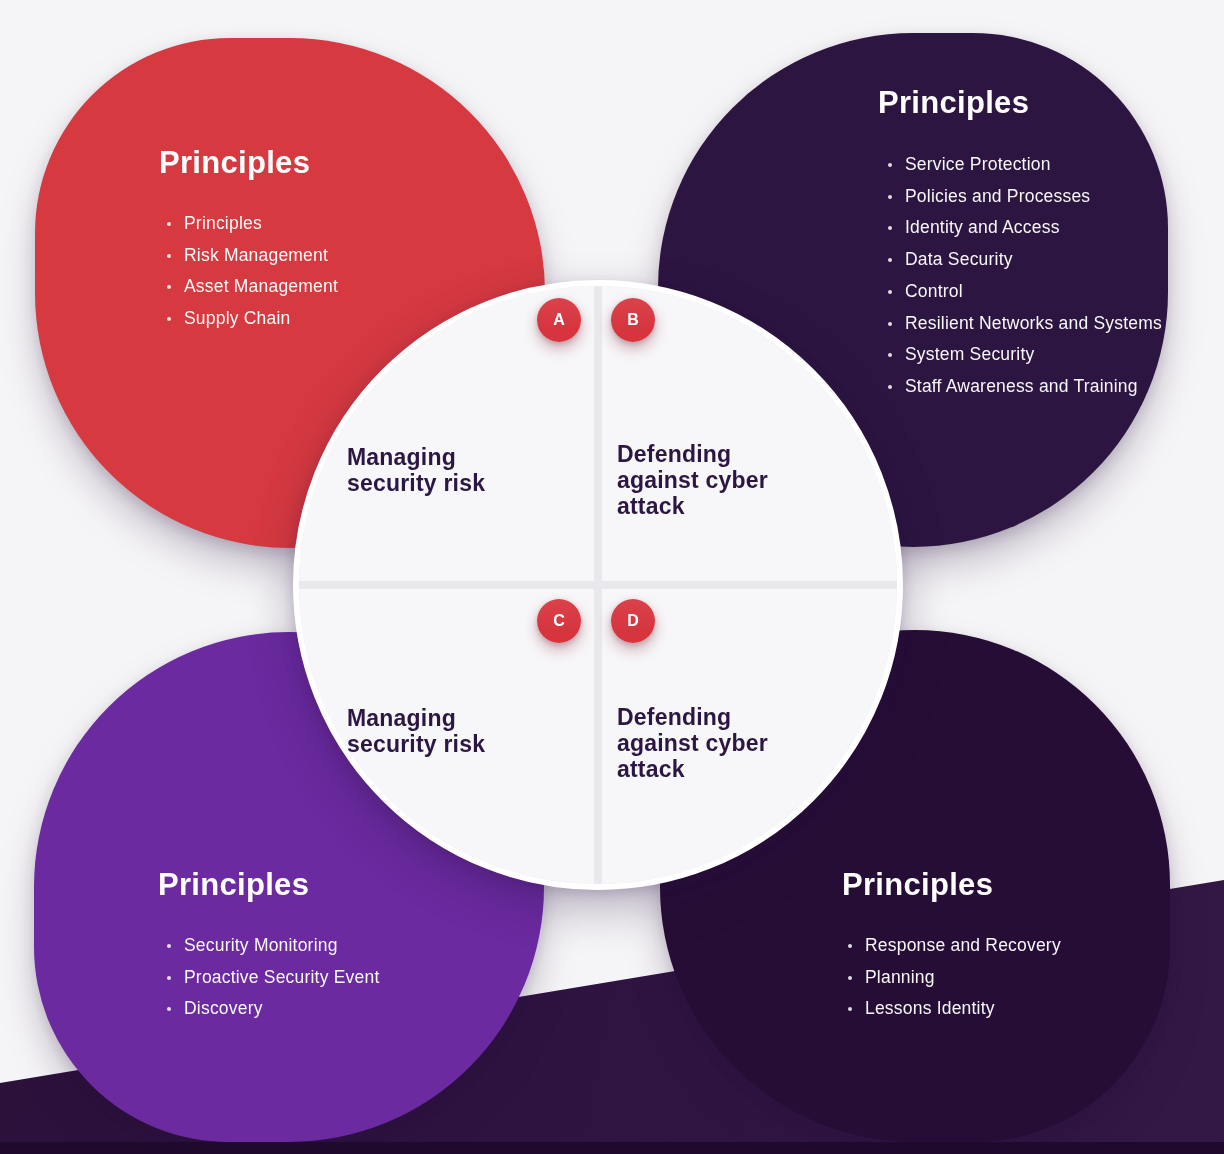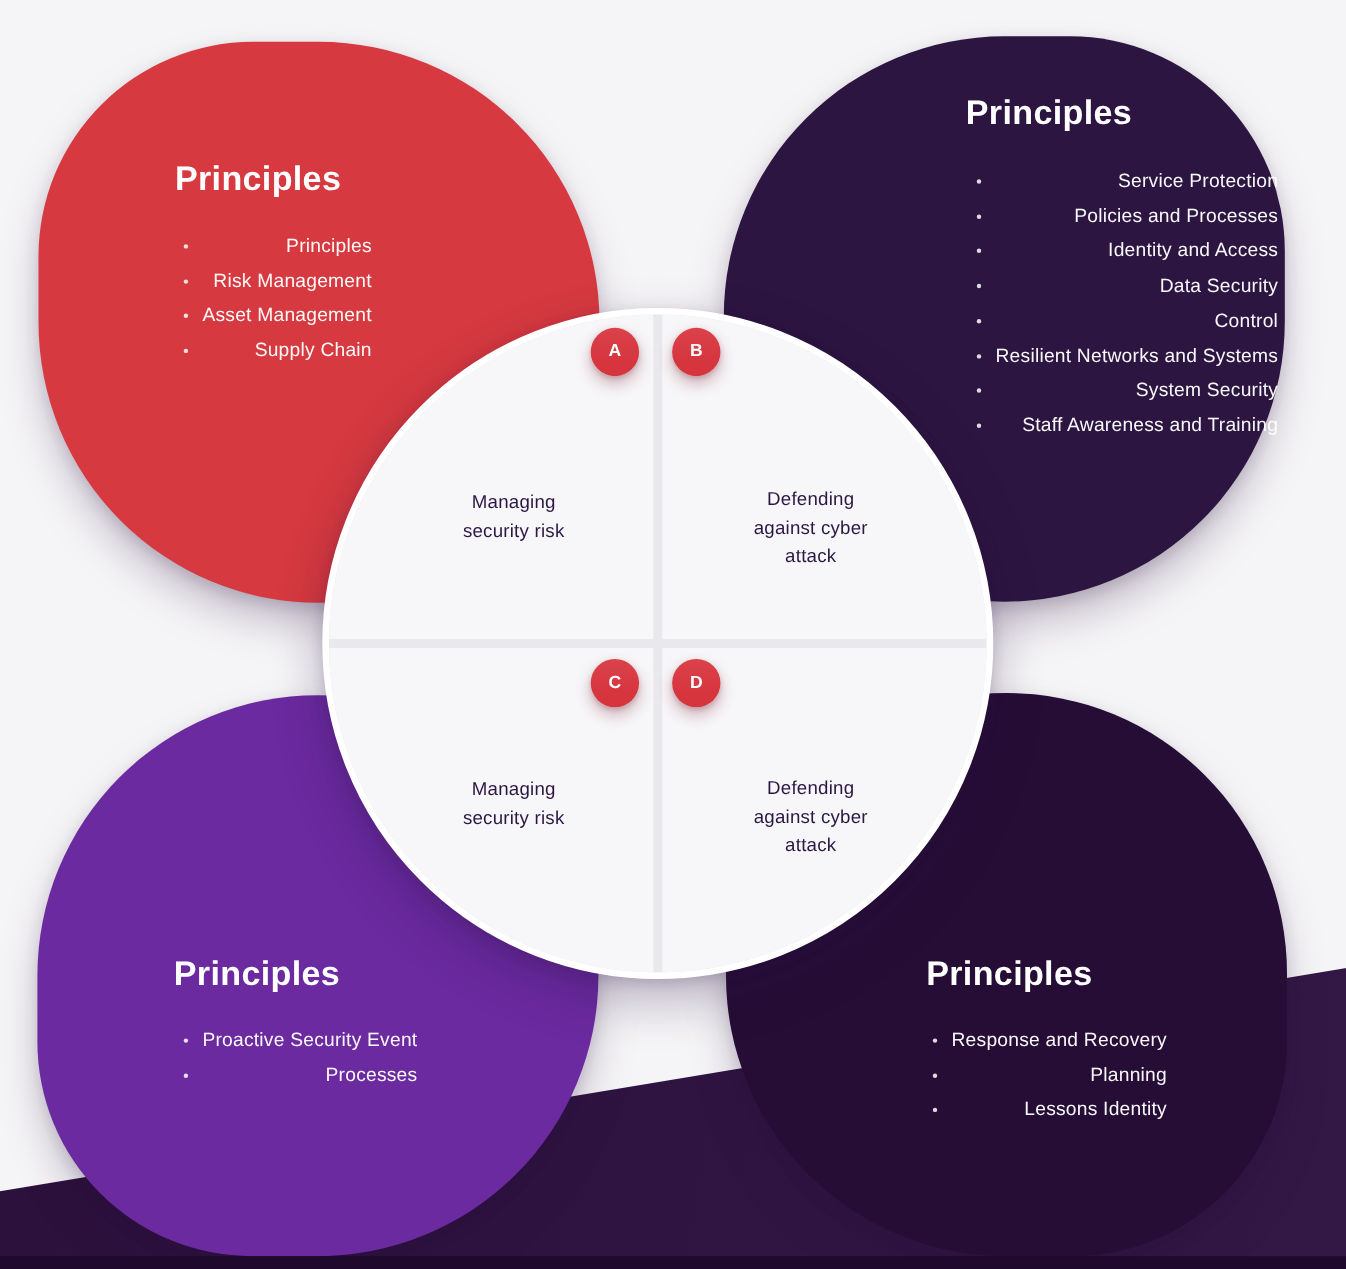--- a/index.html
+++ b/index.html
@@ -61,21 +61,21 @@
     position: absolute;
     font-size: 31px; line-height: 40px; font-weight: 700;
     letter-spacing: .3px; color: #FFFFFF;
   }
   .blob-tl .blob-title { left: 124px; top: 105px; }
   .blob-tr .blob-title { left: 220px; top: 50px; }
   .blob-bl .blob-title { left: 124px; top: 233px; }
   .blob-br .blob-title { left: 182px; top: 235px; }
 
   ul.blob-list {
-    position: absolute; margin: 0; padding: 0; list-style: none; text-align: right;
+    position: absolute; margin: 0; padding: 0; list-style: none;
   }
   .blob-tl .blob-list { left: 132px; top: 170px; }
   .blob-tr .blob-list { left: 230px; top: 116px; }
   .blob-bl .blob-list { left: 133px; top: 298px; }
   .blob-br .blob-list { left: 188px; top: 300px; }
 
   li.blob-item {
     position: relative;
     font-size: 17.5px; line-height: 31.7px; font-weight: 400;
     color: rgba(255,255,255,.97);
@@ -107,22 +107,22 @@
     background: var(--wheel-fill);
   }
   .q-a { left: 0; top: 0; width: calc(50% - 4px); height: calc(50% - 4px); }
   .q-b { left: calc(50% + 4px); top: 0; right: 0; height: calc(50% - 4px); }
   .q-c { left: 0; top: calc(50% + 4px); width: calc(50% - 4px); bottom: 0; }
   .q-d { left: calc(50% + 4px); top: calc(50% + 4px); right: 0; bottom: 0; }
 
   .q-label {
     position: absolute;
     width: 240px;
-    text-align: center;
-    font-size: 17px; line-height: 26px; font-weight: 400;
+    text-align: left;
+    font-size: 23px; line-height: 26px; font-weight: 700;
     color: var(--ink);
     white-space: pre-line;
     z-index: 6;
     letter-spacing: .2px;
   }
   .q-label-a { left: 347px; top: 444px; }
   .q-label-b { left: 617px; top: 441px; }
   .q-label-c { left: 347px; top: 705px; }
   .q-label-d { left: 617px; top: 704px; }
 
@@ -173,22 +173,23 @@
         <li class="blob-item">Resilient Networks and Systems</li>
         <li class="blob-item">System Security</li>
         <li class="blob-item">Staff Awareness and Training</li>
       </ul>
   </section>
 
   <section class="blob blob-bl">
     <div class="blob-title">Principles</div>
     <ul class="blob-list">
 
+    <li class="blob-item">Security Monitoring</li>
         <li class="blob-item">Proactive Security Event</li>
-        <li class="blob-item">Processes</li>
+        <li class="blob-item">Discovery</li>
       </ul>
   </section>
 
   <section class="blob blob-br">
     <div class="blob-title">Principles</div>
     <ul class="blob-list">
 
     <li class="blob-item">Response and Recovery</li>
         <li class="blob-item">Planning</li>
         <li class="blob-item">Lessons Identity</li>

